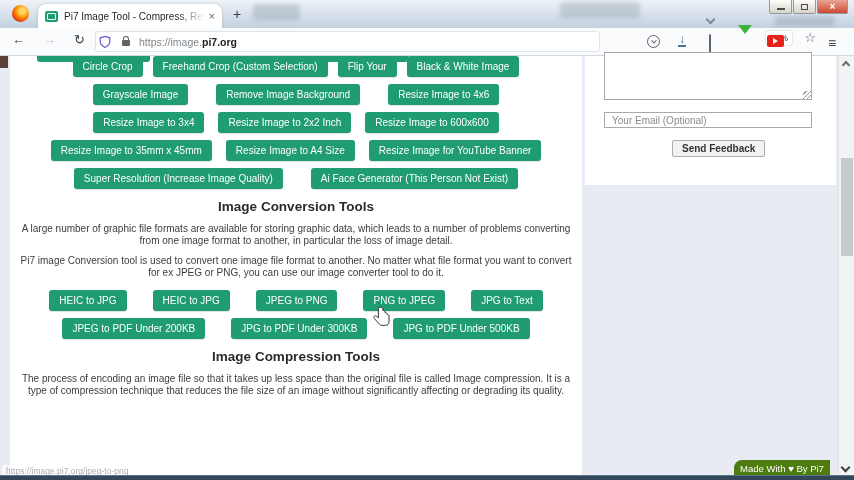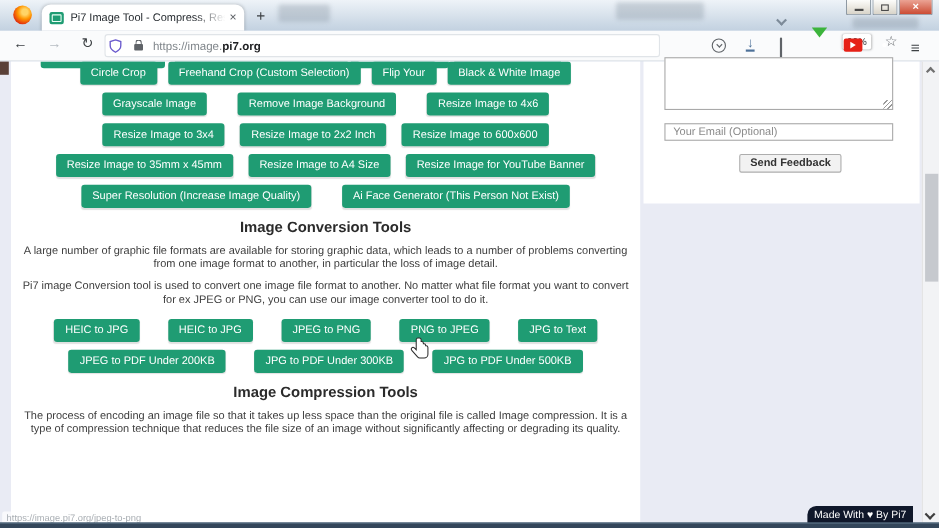--- a/index.html
+++ b/index.html
@@ -84,21 +84,21 @@
   .fb-send { position:absolute; left:87px; top:84px; height:17px; padding:0 9px; background:#f2f2f2;
     border:1px solid #adadad; border-radius:2px; font-family:"Liberation Sans",sans-serif; font-size:10px; font-weight:600; color:#333; }
 
   
   .scrollbar { position:absolute; left:838px; top:56px; width:16px; height:419px; background:#f2f3f5; border-left:1px solid #e3e3e3; }
   .sb-up { position:absolute; left:4px; top:6px; width:6px; height:6px; border-left:2px solid #707070; border-top:2px solid #707070; transform:rotate(45deg); }
   .sb-thumb { position:absolute; left:2px; top:102px; width:12px; height:98px; background:#c6c9ce; }
   .sb-down { position:absolute; left:3px; top:408px; width:7px; height:7px; border-right:2px solid #3e3e3e; border-bottom:2px solid #3e3e3e; transform:rotate(45deg); }
 
   
-  .badge { position:absolute; left:734px; top:460px; width:96px; height:16px; background:#0f172a;
+  .badge { position:absolute; left:734px; top:460px; width:96px; height:16px; background:#4d7c0f;
     border-radius:8px 0 0 0; color:#fff; font-size:9.5px; display:flex; align-items:center; justify-content:center; }
   .status-pill { position:absolute; left:2px; top:465px; font-size:8.5px; color:#9aa0a6; background:rgba(255,255,255,.85);
     padding:1px 4px; border-radius:2px; opacity:.85; }
   .bottom-strip { position:absolute; left:0; top:475px; width:854px; height:5px; background:#33465a; border-top:1px solid #5c7488; }
   .cursor { position:absolute; left:372px; top:306px; width:21px; height:24px; z-index:50; }
 </style>
 </head>
 <body>
 
 <div class="titlebar">

